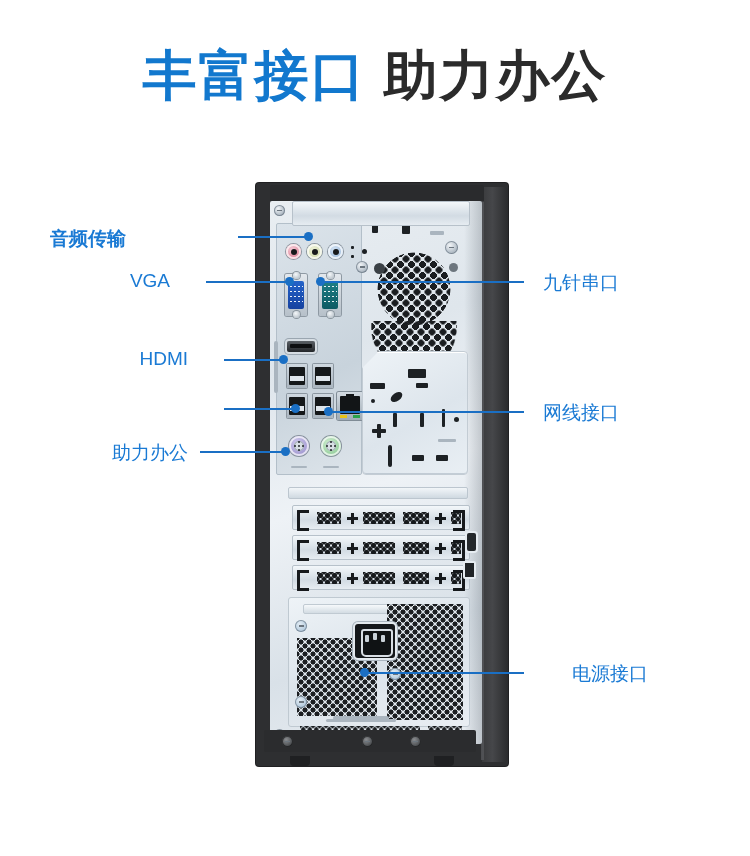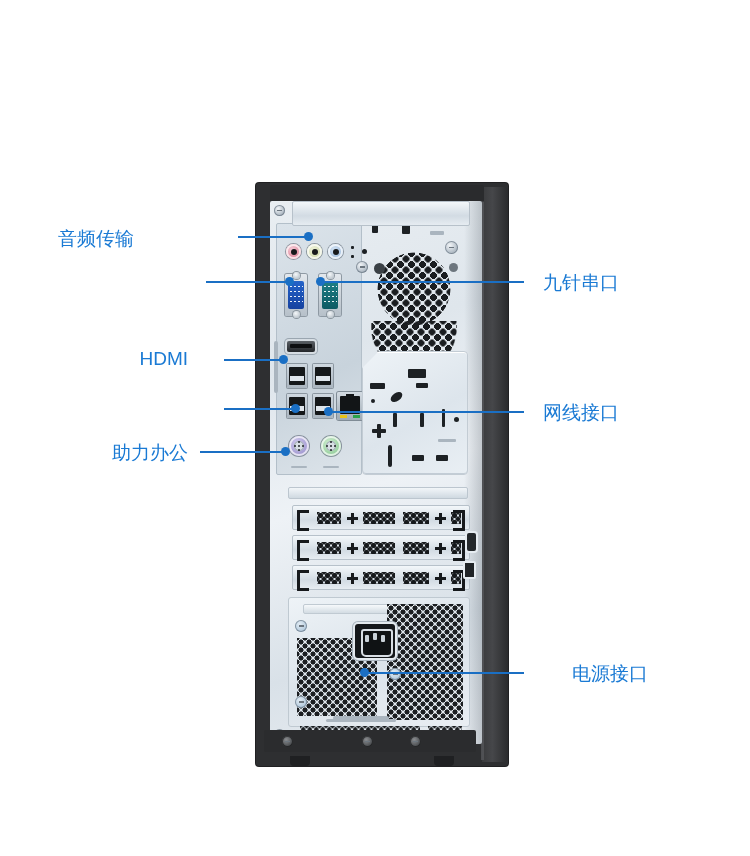--- a/index.html
+++ b/index.html
@@ -259,20 +259,21 @@
     border-radius:2px;background:#202427;}
   .teal{background:linear-gradient(180deg,#1f7f86,#0d5a63);}
   .vgablue{background:linear-gradient(180deg,#2563c9,#1642a0);}
 </style>
 </head>
 <body>
 
 <div class="page">
 
   <div class="header">
+    <h1 class="title"><span class="blue">丰富接口</span> <span class="dark">助力办公</span></h1>
   </div>
 
   <div class="chassis">
 
     <div class="side-edge"></div>
     <div class="side-edge-hi"></div>
     <div class="top-bar"></div>
 
     <div class="plate">
       <div class="plate-shadow"></div>
@@ -467,24 +468,25 @@
           <i></i>
         </div>
       <div class="screw dark" style="left:146px;top:6px;">
           <i></i>
         </div>
     </div>
     <div class="foot" style="left:34px;"></div>
     <div class="foot" style="left:178px;"></div>
   </div>
 
-  <div class="label l" style="left:44px;top:226px;width:90px;">音频传输</div>
+  <div class="label l" style="left:36px;top:226px;width:90px;font-weight:bold;">音频传输</div>
   <div class="lead" style="left:238px;top:236px;width:72px;"></div>
   <div class="dot" style="left:304px;top:232px;"></div>
 
+  <div class="label l" style="left:40px;top:270px;width:130px;">VGA</div>
   <div class="lead" style="left:206px;top:281px;width:84px;"></div>
   <div class="dot" style="left:285px;top:277px;"></div>
 
   <div class="label l" style="left:40px;top:348px;width:148px;">HDMI</div>
   <div class="lead" style="left:224px;top:359px;width:60px;"></div>
   <div class="dot" style="left:279px;top:355px;"></div>
 
   <div class="lead" style="left:224px;top:408px;width:72px;"></div>
   <div class="dot" style="left:291px;top:404px;"></div>
 

